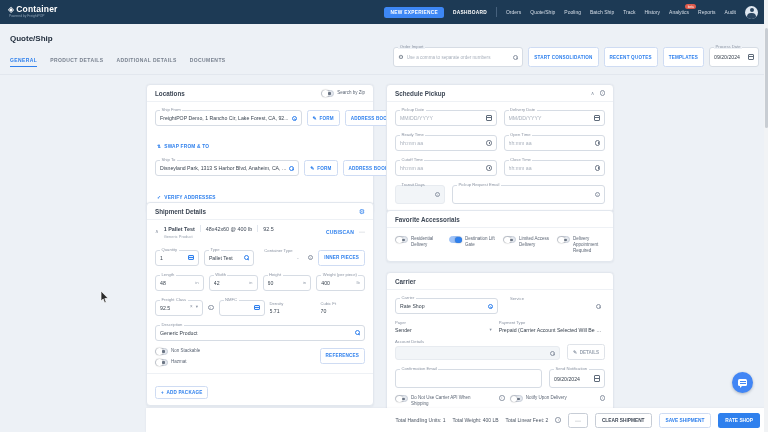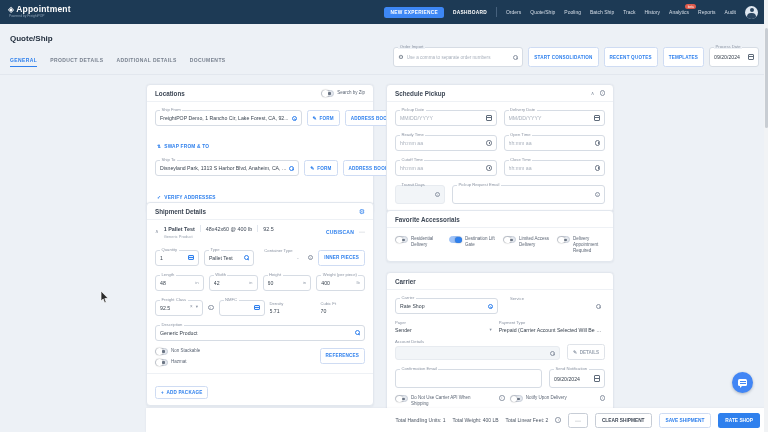--- a/index.html
+++ b/index.html
@@ -97,21 +97,21 @@
   input.bare { border:none; outline:none; background:transparent; font-family:"Liberation Sans", sans-serif; font-size:4.6px; color:#39434f; flex:1; min-width:0; }
   input.bare::placeholder { color:#a8b0bc; }
 </style>
 </head>
 <body>
 
 <div class="navbar">
   <div class="brand-block">
     <div class="brand-row">
       <span class="brand-mark">◈</span>
-      <span class="brand-name">Appointment</span>
+      <span class="brand-name">Container</span>
     </div>
     <span class="powered-by">Powered by FreightPOP</span>
   </div>
   <div class="nav-right">
     <span class="btn-new-exp">NEW EXPERIENCE</span>
     <span class="nav-strong">DASHBOARD</span>
     <span class="nav-div"></span>
     <span class="nav-item">Orders</span>
     <span class="nav-item">Quote/Ship</span>
     <span class="nav-item">Pooling</span>

